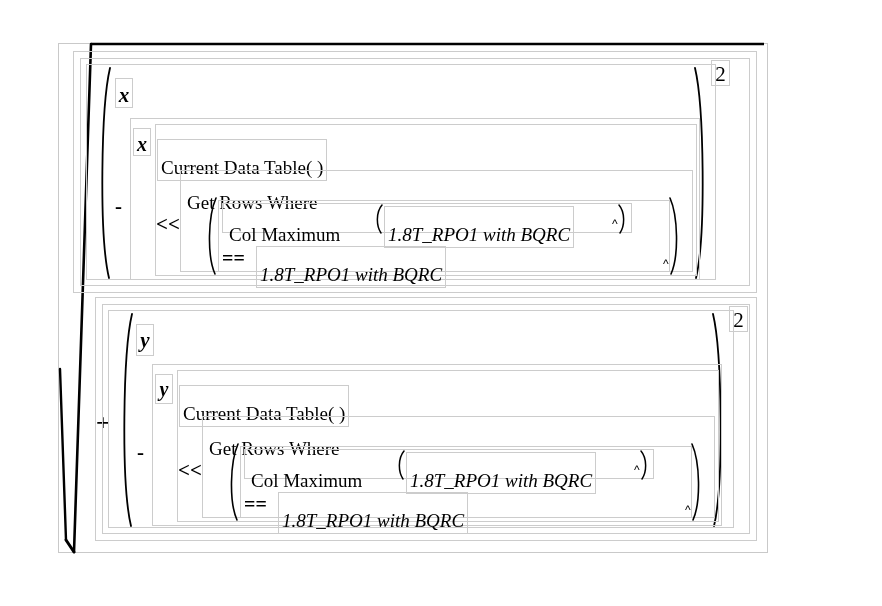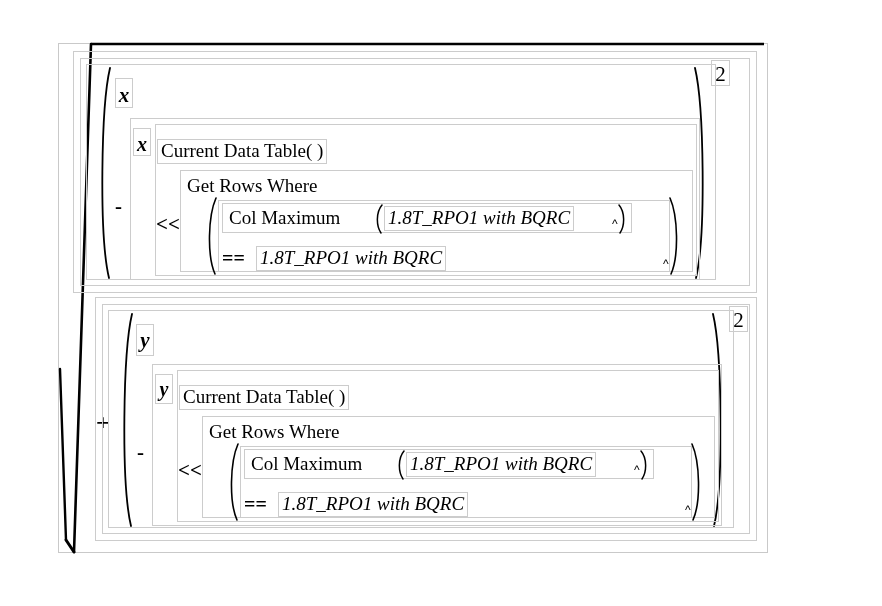--- a/index.html
+++ b/index.html
@@ -54,21 +54,21 @@
     background: transparent;
   }
 
   
   .tok {
     position: absolute;
     border: 1px solid #cccccc;
     box-sizing: border-box;
     white-space: nowrap;
     line-height: 1;
-    padding: 1px 3px 3px 3px;
+    padding: 18px 3px 3px 3px;
     background: transparent;
   }
   .tok.plain { font-style: normal; }
   .tok.ital  { font-style: italic; }
 
   .varbox {
     position: absolute;
     border: 1px solid #cccccc;
     box-sizing: border-box;
     font-style: italic;

